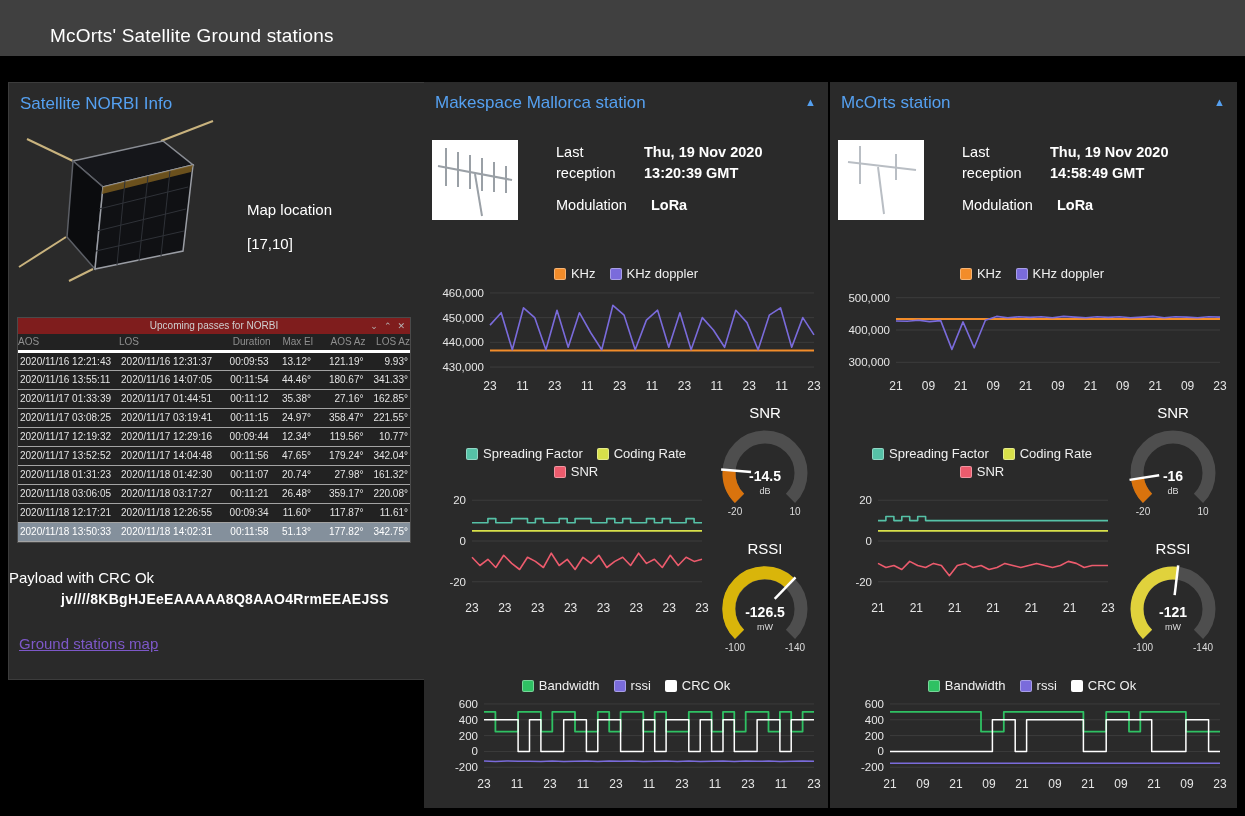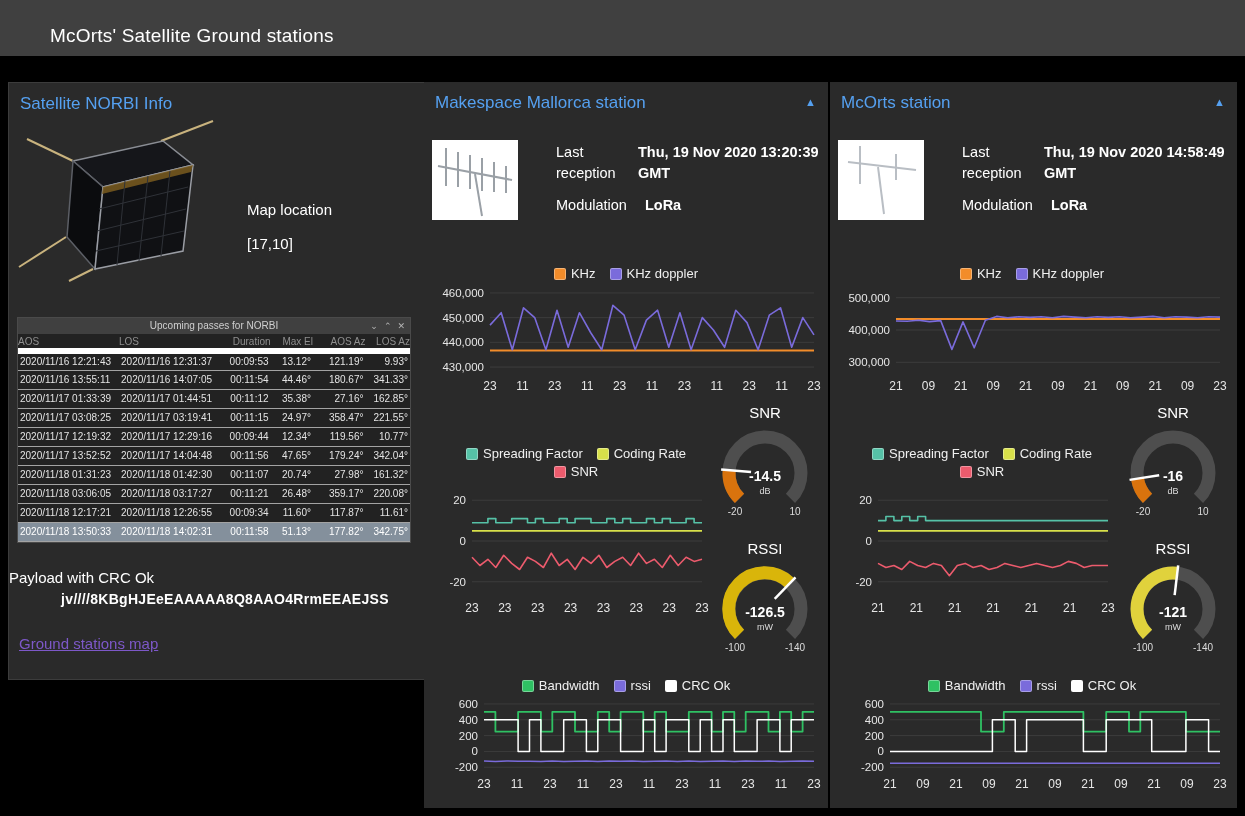--- a/index.html
+++ b/index.html
@@ -8,40 +8,40 @@
   .header-title{position:absolute;left:50px;top:25px;color:#fff;font-size:19px;font-weight:500;letter-spacing:.2px}
   .panel{position:absolute;background:#2a2a2a}
   #norbi-panel{border:1px solid #3c3c3c}
   .panel-title{position:absolute;left:11px;top:11px;font-size:17px;color:#55a0f0;white-space:nowrap}
   .collapse{position:absolute;right:12px;top:14px;color:#55a0f0;font-size:11px;cursor:pointer}
   
   .sat-img{position:absolute;left:2px;top:34px}
   .map-loc{position:absolute;left:238px;top:118px;width:152px;font-size:15px}
   .map-loc-value{font-weight:normal;margin-top:17px}
   .passes{position:absolute;left:8px;top:234px;width:394px;background:#222;border:1px solid #4a4a4a}
-  .passes-titlebar{height:16px;background:#404040;color:#cfcfcf;font-size:10px;text-align:center;line-height:16px;position:relative}
+  .passes-titlebar{height:16px;background:#7f1d1d;color:#cfcfcf;font-size:10px;text-align:center;line-height:16px;position:relative}
   .win-controls{position:absolute;right:5px;top:0;display:flex;gap:6px;color:#b5b5b5;font-size:9px;line-height:16px}
   .win-controls span{cursor:pointer}
   .passes-table{width:100%;border-collapse:collapse;font-size:10px;color:#e3e3e3;table-layout:fixed}
-  .passes-table th{color:#8f8f8f;font-weight:normal;font-size:10px;height:17px;border-bottom:6px solid #ffffff;white-space:nowrap;overflow:hidden}
+  .passes-table th{color:#8f8f8f;font-weight:normal;font-size:10px;height:17px;border-bottom:3px solid #ffffff;white-space:nowrap;overflow:hidden}
   .passes-table td{height:19px;padding:0 2px;white-space:nowrap;overflow:hidden;border-bottom:1px solid #a3a3a3}
   .passes-table th:nth-child(1),.passes-table td:nth-child(1){width:100px;text-align:left}
   .passes-table th:nth-child(2),.passes-table td:nth-child(2){width:100px;text-align:left}
   .passes-table th:nth-child(3),.passes-table td:nth-child(3){width:50px;text-align:right}
   .passes-table th:nth-child(4),.passes-table td:nth-child(4){width:42px;text-align:right}
   .passes-table th:nth-child(5),.passes-table td:nth-child(5){width:52px;text-align:right}
   .passes-table th:nth-child(6),.passes-table td:nth-child(6){width:44px;text-align:right}
   .passes-table tr.selected{background:#84909c;color:#fff}
   .payload-label{position:absolute;left:0;right:0;top:486px;text-align:left;font-size:15px}
   .payload-value{position:absolute;left:6px;right:2px;top:508px;text-align:center;font-weight:bold;font-size:14px;white-space:nowrap;overflow:hidden;letter-spacing:.3px}
   .gs-link{position:absolute;left:10px;top:552px;color:#7d58c8;font-size:15px;text-decoration:underline;cursor:pointer}
   
   .antenna-box{position:absolute;left:8px;top:58px;width:86px;height:80px;background:#fff}
   .station-info{position:absolute;left:132px;top:60px;width:266px;font-size:14.5px;line-height:21px}
-  .info-row{display:flex;gap:10px}
+  .info-row{display:flex;gap:16px}
   .info-label{width:72px;flex:none}
   .info-value{font-weight:bold}
   .mod{margin-top:11px}
   .mod .info-label{width:auto;margin-right:8px}
   .legend{position:absolute;display:flex;justify-content:center;align-items:center;gap:14px;flex-wrap:wrap;row-gap:3px}
   .legend-item{display:flex;align-items:center;gap:5px;color:#f0f0f0;font-size:13px;cursor:pointer;white-space:nowrap}
   .swatch{width:12px;height:12px;border-radius:2px;border:1px solid rgba(255,255,255,.35);display:inline-block;flex:none}
   svg.chart{position:absolute}
   svg text{font-family:"Liberation Sans",sans-serif}
   .gauge-box{position:absolute;width:122px;text-align:center}

